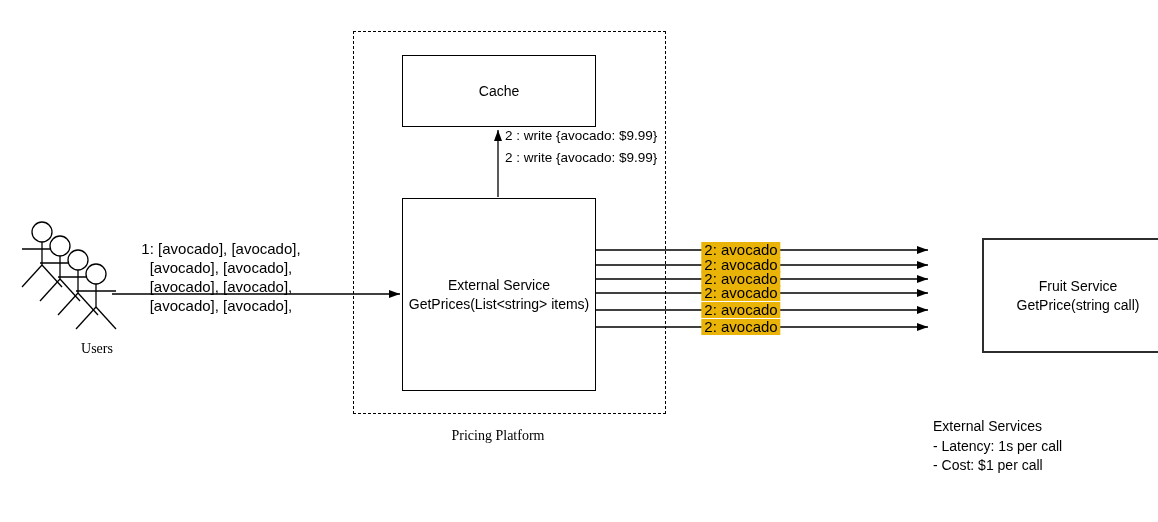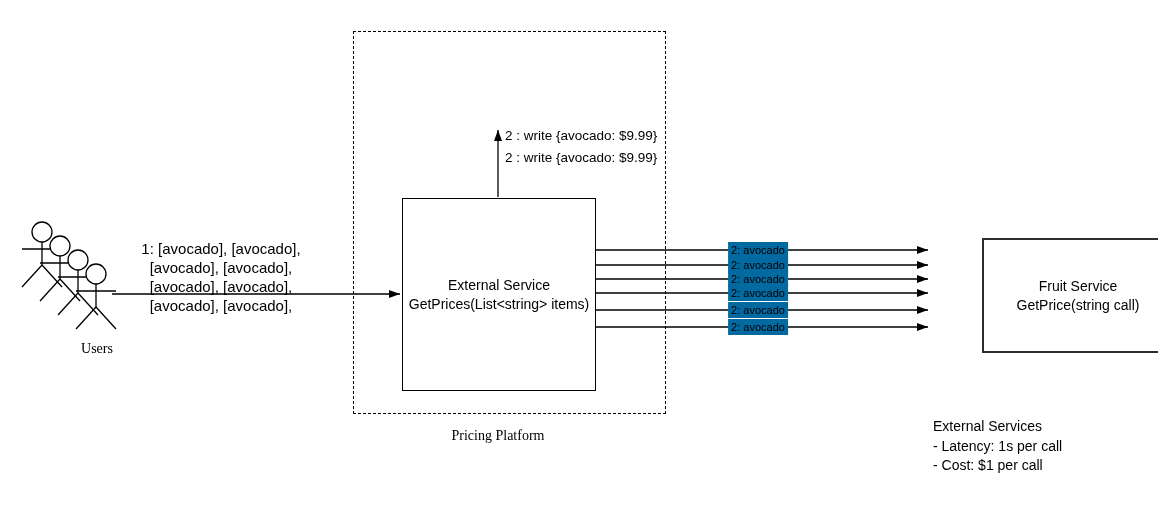--- a/index.html
+++ b/index.html
@@ -52,26 +52,25 @@
     text-align: center; white-space: normal;
   }
   .cache-write-label {
     left: 505px; top: 125px;
     font-size: 13.5px; line-height: 22px;
     text-align: left;
   }
   .edge-label {
     position: absolute;
     transform: translate(-50%, -50%);
-    background: #0369a1;
+    background: #eab308;
     padding: 0 3px;
-    font-size: 11px;
+    font-size: 15px;
     line-height: 16px;
     white-space: nowrap;
-    margin-left: 17px;
   }
   .external-note {
     left: 933px; top: 417px;
     font-size: 14px; line-height: 19.5px;
     text-align: left;
   }
 </style>
 </head>
 <body>
 
@@ -134,20 +133,23 @@
     <div>[avocado], [avocado],</div>
     <div>[avocado], [avocado],</div>
     <div>[avocado], [avocado],</div>
   </div>
 
   <div class="plain-label centered users-label">Users</div>
 
   <div class="dashed-boundary"></div>
   <div class="plain-label centered pricing-label">Pricing Platform</div>
 
+  <div class="box cache-box">
+    <div>Cache</div>
+  </div>
 
   <div class="plain-label cache-write-label">
     <div>2 : write {avocado: $9.99}</div>
     <div>2 : write {avocado: $9.99}</div>
   </div>
 
   <div class="box internal-box">
     <div>External Service</div>
     <div>GetPrices(List&lt;string&gt; items)</div>
   </div>

